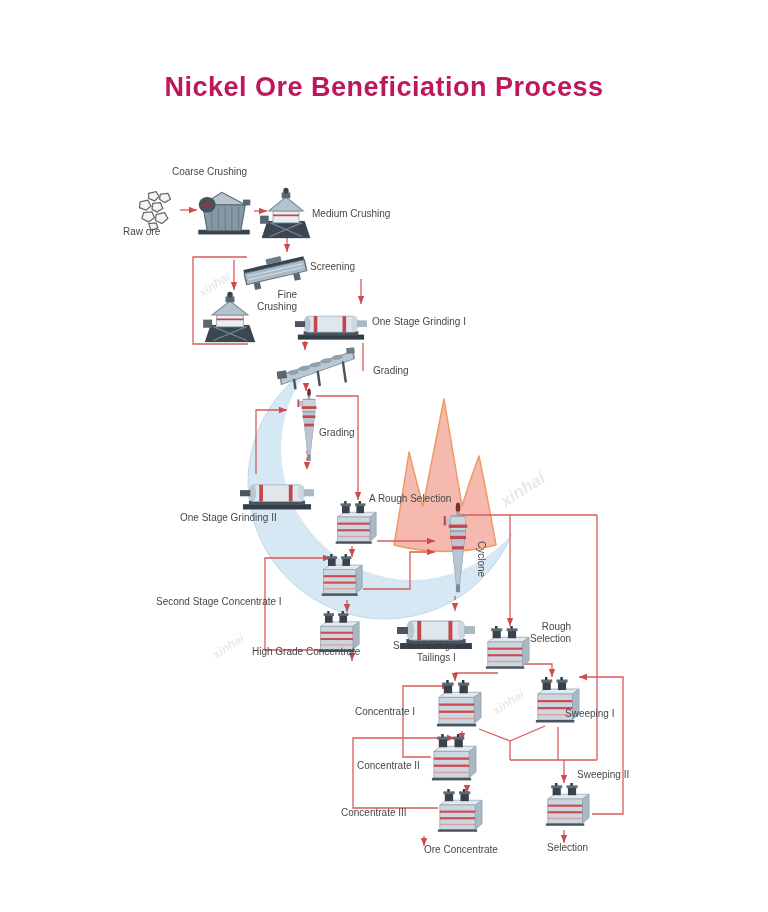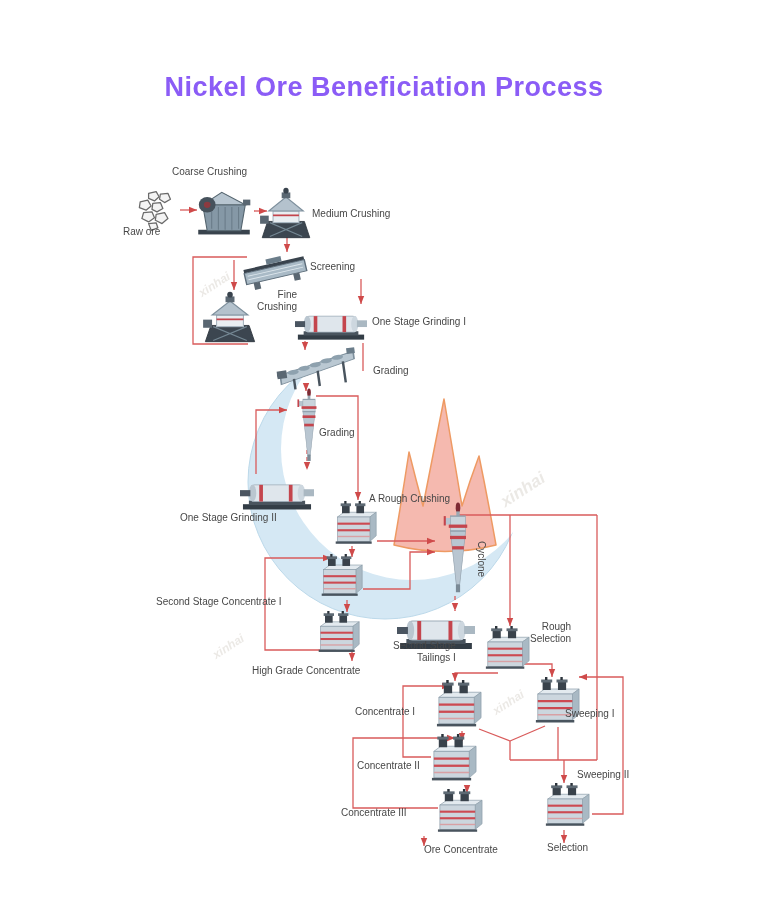--- a/index.html
+++ b/index.html
@@ -1,19 +1,19 @@
 <!DOCTYPE html>
 <html><head>
 <meta charset="utf-8">
 <style>
   html,body{margin:0;padding:0;background:#fff;}
   #stage{position:relative;width:768px;height:912px;margin:0 auto;background:#fff;overflow:hidden;
          font-family:"Liberation Sans",sans-serif;}
   #page-title{position:absolute;top:54px;left:0;right:0;text-align:center;
-              font-size:27px;letter-spacing:.5px;color:#8b5cf6;}
+              font-size:27px;letter-spacing:.5px;color:#be185d;}
   .layer{position:absolute;left:0;top:0;width:768px;height:912px;pointer-events:none;}
   .wm{position:absolute;color:#b3a99c;opacity:.25;font-style:italic;font-weight:bold;
       transform:rotate(-33deg);transform-origin:left top;}
   .machine{position:absolute;}
   .machine svg{width:100%;height:100%;display:block;}
   .lbl{position:absolute;font-size:10px;color:#474747;line-height:1.22;white-space:pre-line;text-align:right;}
   .lbl.vert{writing-mode:vertical-rl;}
 </style>
 </head>
 <body>
@@ -396,24 +396,24 @@
       <div class="lbl" style="left:172px;top:166px">Coarse Crushing</div>
       <div class="lbl" style="left:123px;top:226px">Raw ore</div>
       <div class="lbl" style="left:312px;top:208px">Medium Crushing</div>
       <div class="lbl" style="left:310px;top:261px">Screening</div>
       <div class="lbl" style="left:257px;top:289px">Fine
 Crushing</div>
       <div class="lbl" style="left:372px;top:316px">One Stage Grinding I</div>
       <div class="lbl" style="left:373px;top:365px">Grading</div>
       <div class="lbl" style="left:319px;top:427px">Grading</div>
       <div class="lbl" style="left:180px;top:512px">One Stage Grinding II</div>
-      <div class="lbl" style="left:369px;top:493px">A Rough Crushing</div>
+      <div class="lbl" style="left:369px;top:493px">A Rough Selection</div>
       <div class="lbl vert" style="left:475px;top:541px">Cyclone</div>
       <div class="lbl" style="left:156px;top:596px">Second Stage Concentrate I</div>
-      <div class="lbl" style="left:252px;top:665px">High Grade Concentrate</div>
+      <div class="lbl" style="left:252px;top:646px">High Grade Concentrate</div>
       <div class="lbl" style="left:393px;top:640px">Second Stage
 Tailings I</div>
       <div class="lbl" style="left:530px;top:621px">Rough
 Selection</div>
       <div class="lbl" style="left:355px;top:706px">Concentrate I</div>
       <div class="lbl" style="left:565px;top:708px">Sweeping I</div>
       <div class="lbl" style="left:357px;top:760px">Concentrate II</div>
       <div class="lbl" style="left:577px;top:769px">Sweeping II</div>
       <div class="lbl" style="left:341px;top:807px">Concentrate III</div>
       <div class="lbl" style="left:424px;top:844px">Ore Concentrate</div>

